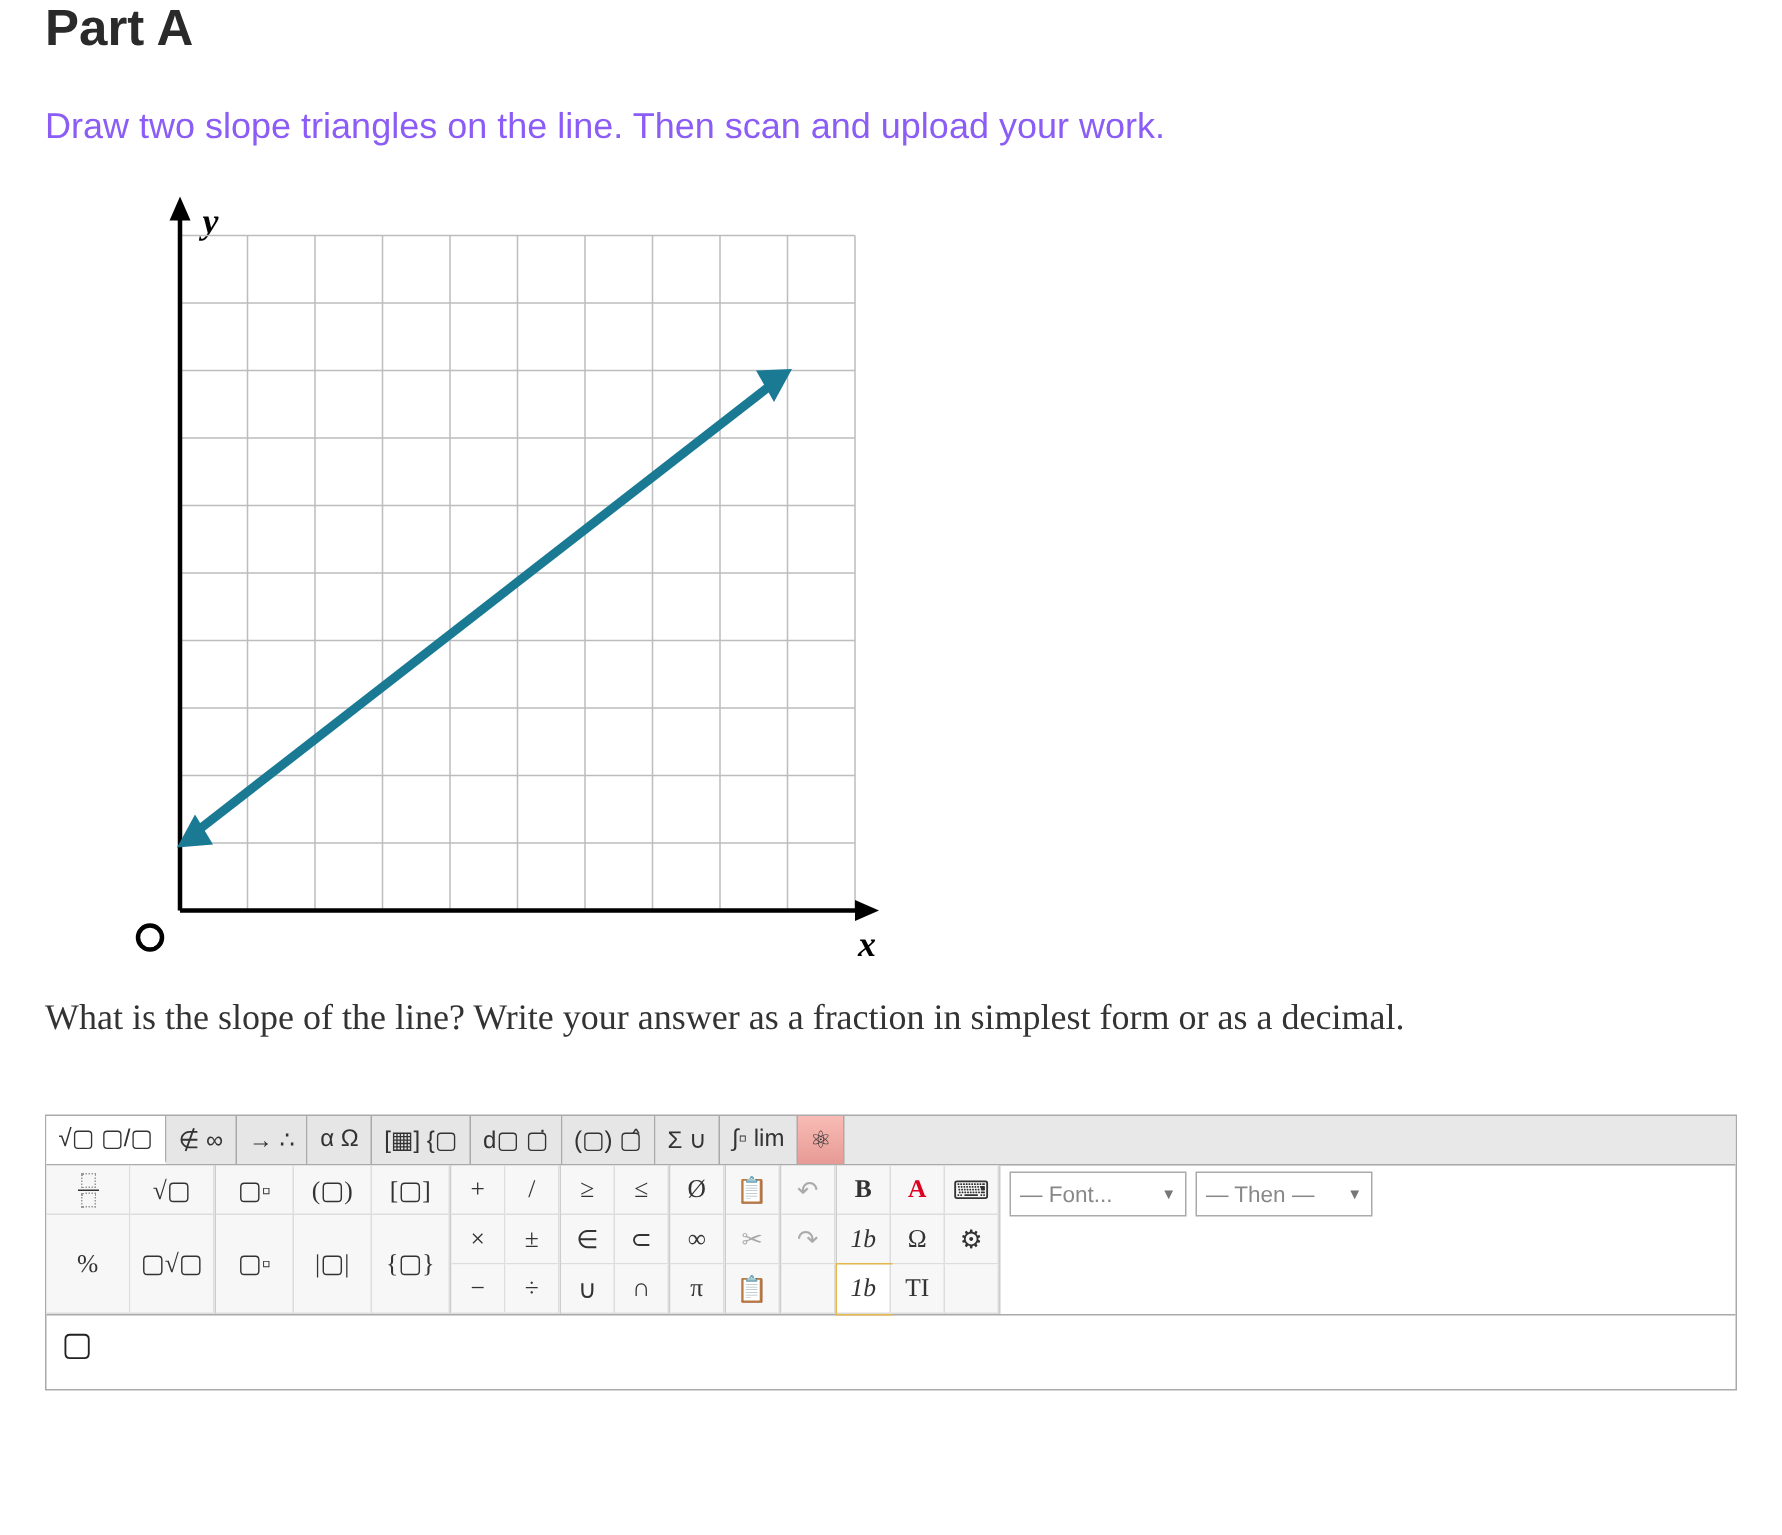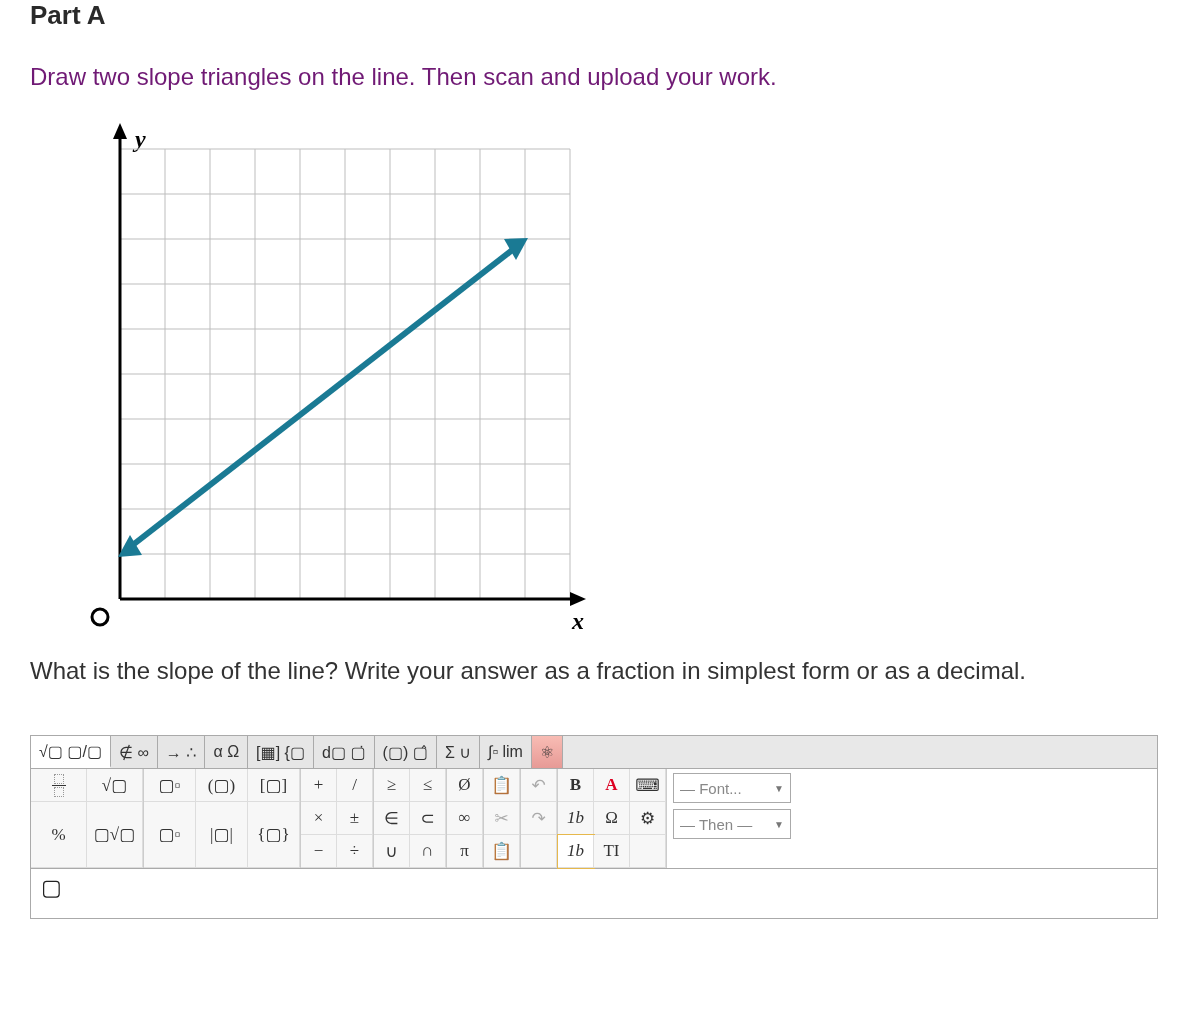--- a/index.html
+++ b/index.html
@@ -6,34 +6,35 @@
   body {
     margin: 0;
     padding: 0;
     font-family: Arial, Helvetica, sans-serif;
     background: #fff;
     color: #333;
     width: 1188px;
   }
   .content { padding: 0 30px 30px 30px; }
   .part-title {
-    font-size: 26px;
+    font-size: 34px;
     font-weight: bold;
     color: #2a2a2a;
     margin: 0 0 32px 0;
   }
   .instruction {
     font-size: 24px;
-    color: #701a75;
+    color: #8b5cf6;
     margin: 0 0 28px 0;
   }
   .question {
     font-size: 24px;
     color: #333;
     margin: 14px 0 50px 0;
+    font-family: Liberation Serif, serif;
   }
   .graph-wrap { margin-left: 30px; margin-bottom: 10px; }
   .editor-box {
     border: 1px solid #aaa;
     margin: 0 0 10px 0;
   }
   .tab-row {
     display: flex;
     border-bottom: 1px solid #aaa;
     background: #e8e8e8;
@@ -82,21 +83,20 @@
     font-size: 17px;
     color: #333;
     cursor: pointer;
     font-family: 'Times New Roman', serif;
   }
   .tool-btn.bold { font-weight: bold; font-family: 'Times New Roman', serif; }
   .tool-btn.dim { color: #aaa; }
   .tool-btn.sel { outline: 1px solid #e6b84c; background: #fff; }
   .right-selects {
     display: flex;
-    flex-direction: column;
     gap: 6px;
     padding: 4px 6px;
   }
   .sel-box {
     width: 118px;
     height: 30px;
     border: 1px solid #aaa;
     display: flex;
     align-items: center;
     justify-content: space-between;

